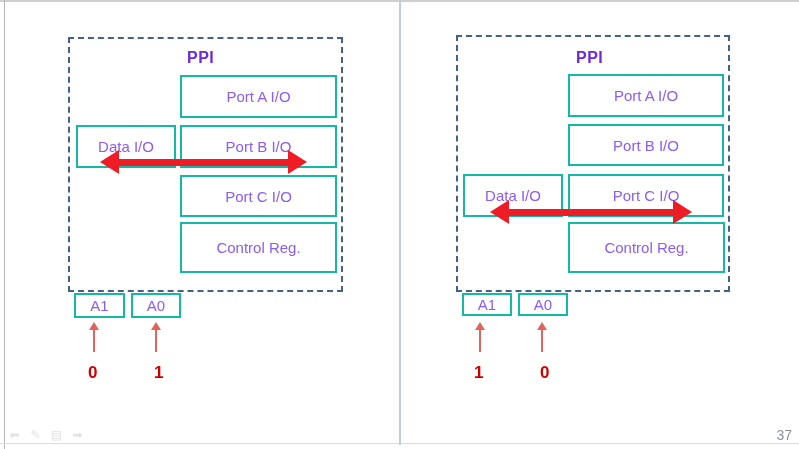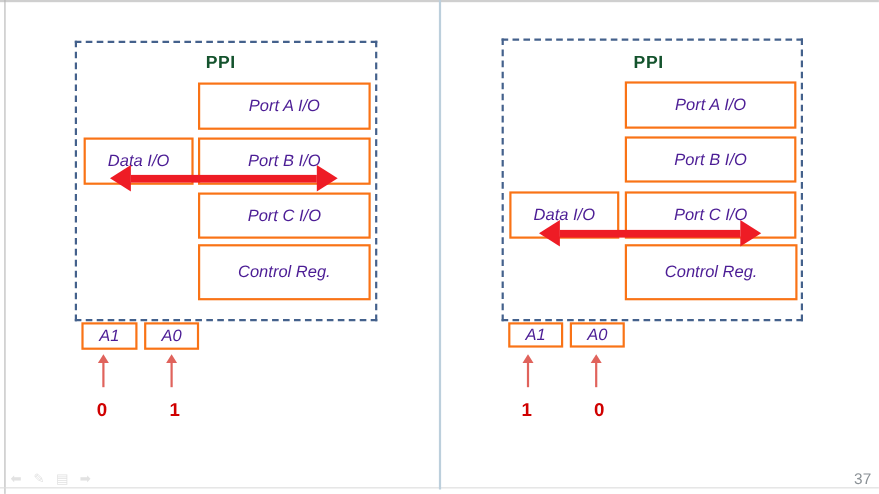--- a/index.html
+++ b/index.html
@@ -13,28 +13,28 @@
   .top-border { position:absolute; left:0; top:0; width:799px; height:2px; background:#cfcfcf; }
   .left-border { position:absolute; left:4px; top:0; width:1px; height:449px; background:#b5b5b5; }
   .bottom-line { position:absolute; left:0; top:443px; width:799px; height:1px; background:#dcdcdc; }
   .divider { position:absolute; left:399px; top:0; width:2px; height:445px; background:#bccfdc; }
 
   .diagram { position:absolute; width:290px; height:350px; }
   .diagram.left  { left:68px; top:35px; }
   .diagram.right { left:456px; top:35px; }
 
   .dashed-box { position:absolute; border:2px dashed #44618c; background:transparent; }
-  .ppi-title { position:absolute; font-weight:bold; font-size:16px; color:#14532d; letter-spacing:0.5px; }
+  .ppi-title { position:absolute; font-weight:bold; font-size:16px; color:#6d28d9; letter-spacing:0.5px; }
 
   .box {
     position:absolute;
-    border:2px solid #f97316;
+    border:2px solid #14b8a6;
     background:#ffffff;
     display:flex; align-items:center; justify-content:center;
-    font-size:15px; color:#4c1d95; white-space:nowrap;font-style:italic;
+    font-size:15px; color:#8b5cf6; white-space:nowrap;
   }
 
   .big-arrow { position:absolute; display:flex; align-items:center; }
   .big-arrow .head { width:0; height:0; border-top:12px solid transparent; border-bottom:12px solid transparent; }
   .big-arrow .head.lh { border-right:19px solid #ee1c25; }
   .big-arrow .head.rh { border-left:19px solid #ee1c25; }
   .big-arrow .shaft { height:7px; background:#ee1c25; flex:1; }
 
   .up-arrow { position:absolute; display:flex; flex-direction:column; align-items:center; }
   .up-arrow .tip { width:0; height:0; border-left:5px solid transparent; border-right:5px solid transparent; border-bottom:8px solid #e0635c; }

